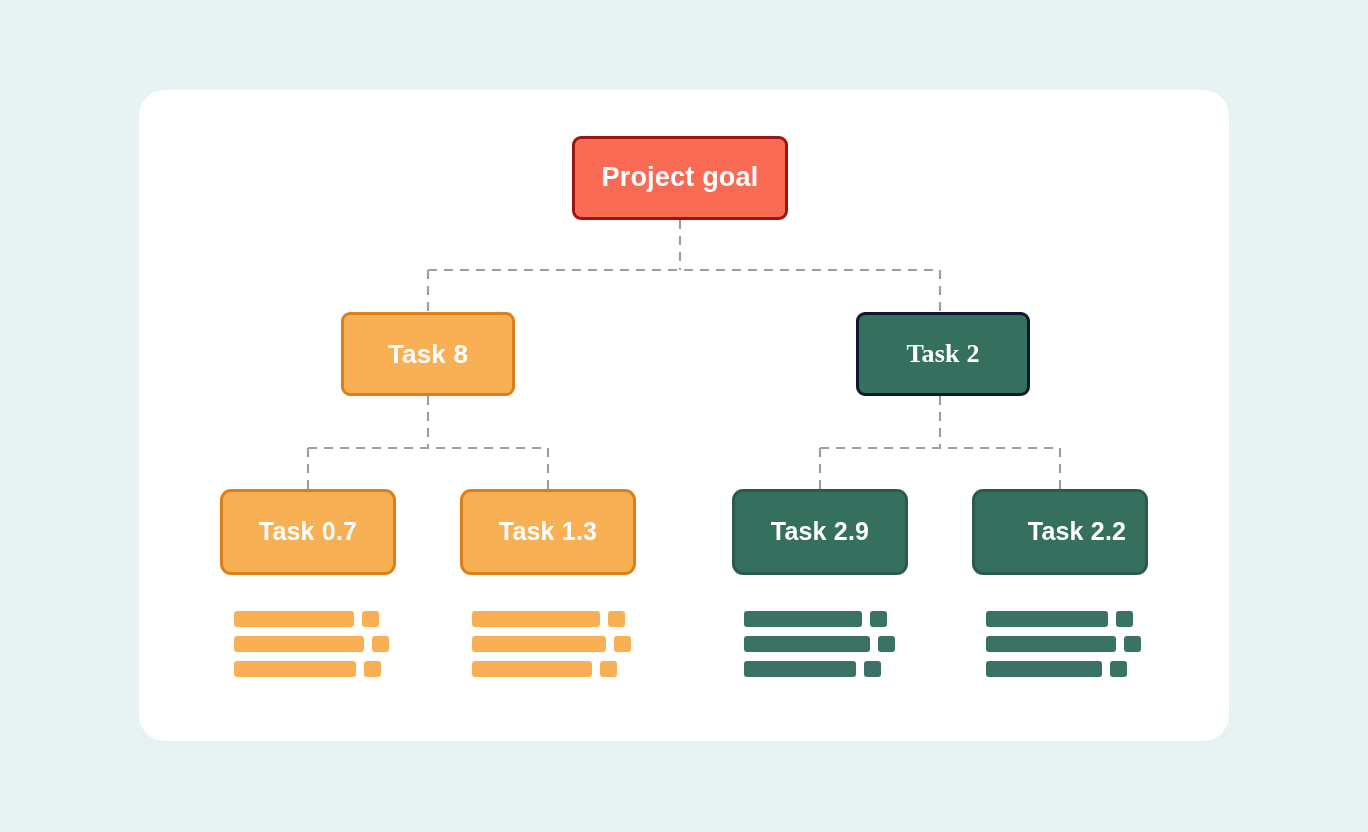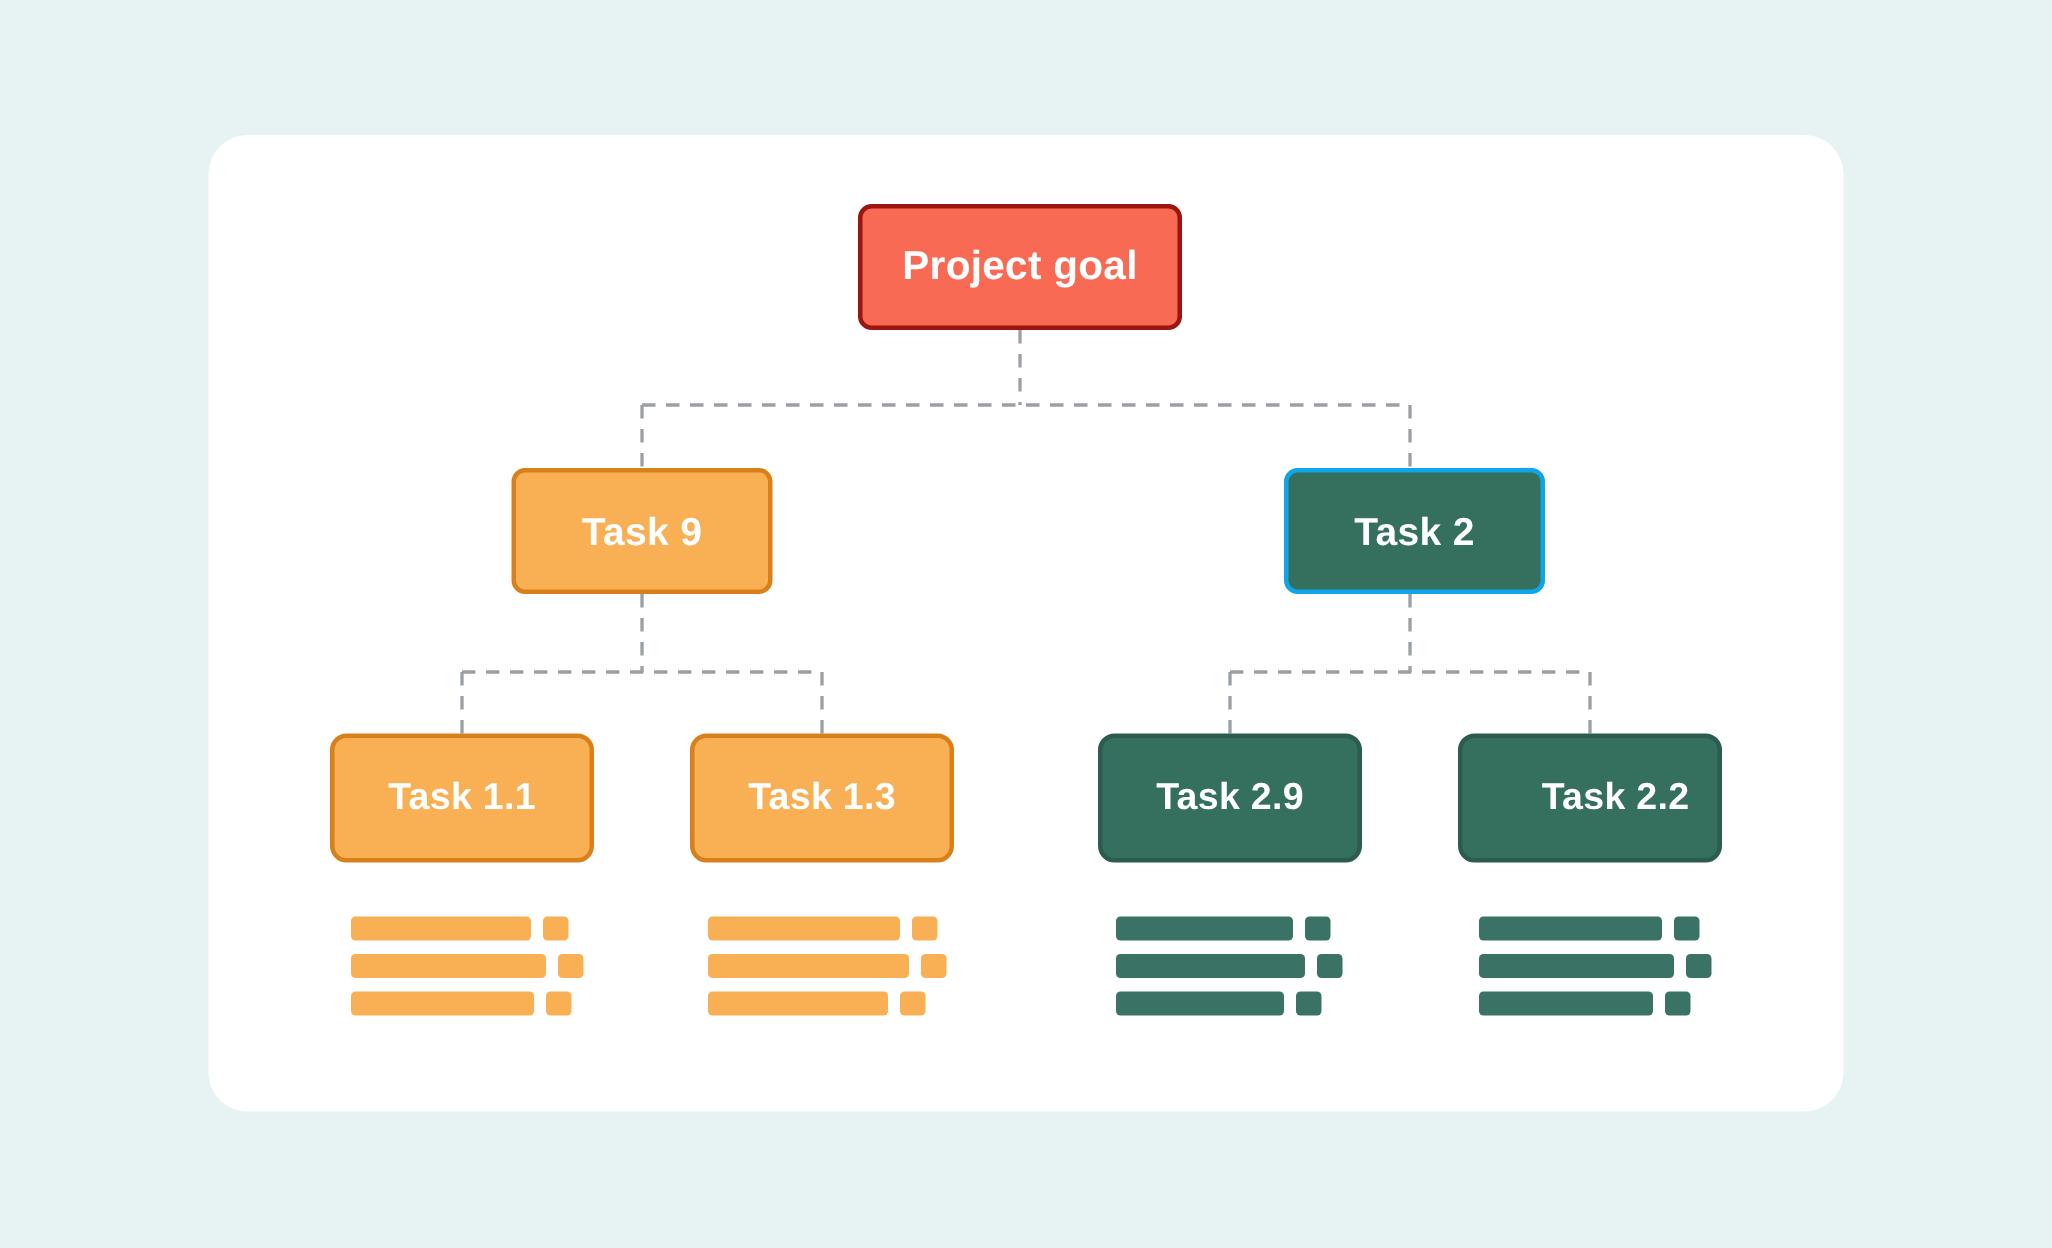--- a/index.html
+++ b/index.html
@@ -76,21 +76,22 @@
   .node-branch.orange {
     left: 341px;
     top: 312px;
     background: #f9b055;
     border: 3px solid #d9801a;
   }
   .node-branch.teal {
     left: 856px;
     top: 312px;
     background: #35705f;
-    border: 3px solid #0ea5e9;
+    border: 3px solid #0f172a;
+    font-family: Liberation Serif, serif;
   }
 
   .node-leaf {
     width: 176px;
     height: 86px;
     border-radius: 11px;
     font-size: 25px;
   }
   .node-leaf.orange {
     background: #f9b055;
@@ -163,29 +164,29 @@
       <path d="M 820 448 L 820 489"></path>
       <path d="M 1060 448 L 1060 489"></path>
     </g>
   </svg>
 
   <div class="node node-root">
     <span>Project goal</span>
   </div>
 
   <div class="node node-branch orange">
-    <span>Task 9</span>
+    <span>Task 8</span>
   </div>
 
   <div class="node node-branch teal">
     <span>Task 2</span>
   </div>
 
   <div class="node node-leaf orange leaf-1-1">
-    <span>Task 1.1</span>
+    <span>Task 0.7</span>
   </div>
   <div class="node node-leaf orange leaf-1-2">
     <span>Task 1.3</span>
   </div>
   <div class="node node-leaf teal leaf-2-1">
     <span>Task 2.9</span>
   </div>
   <div class="node node-leaf teal leaf-2-2">
     <span>Task 2.2</span>
   </div>

